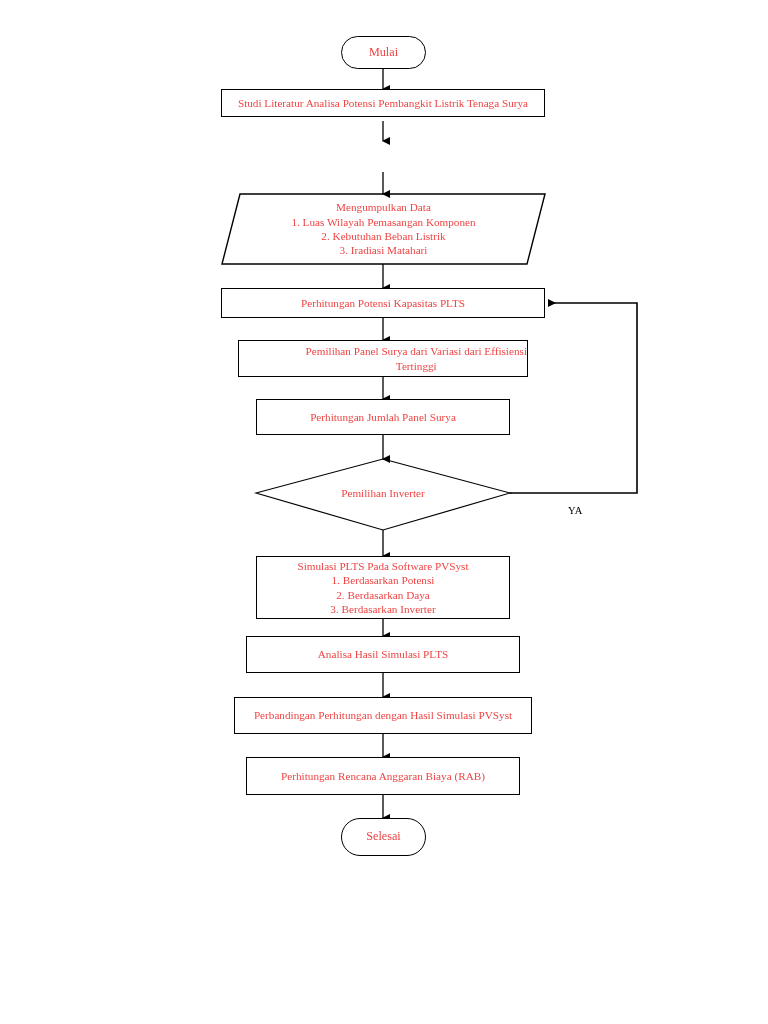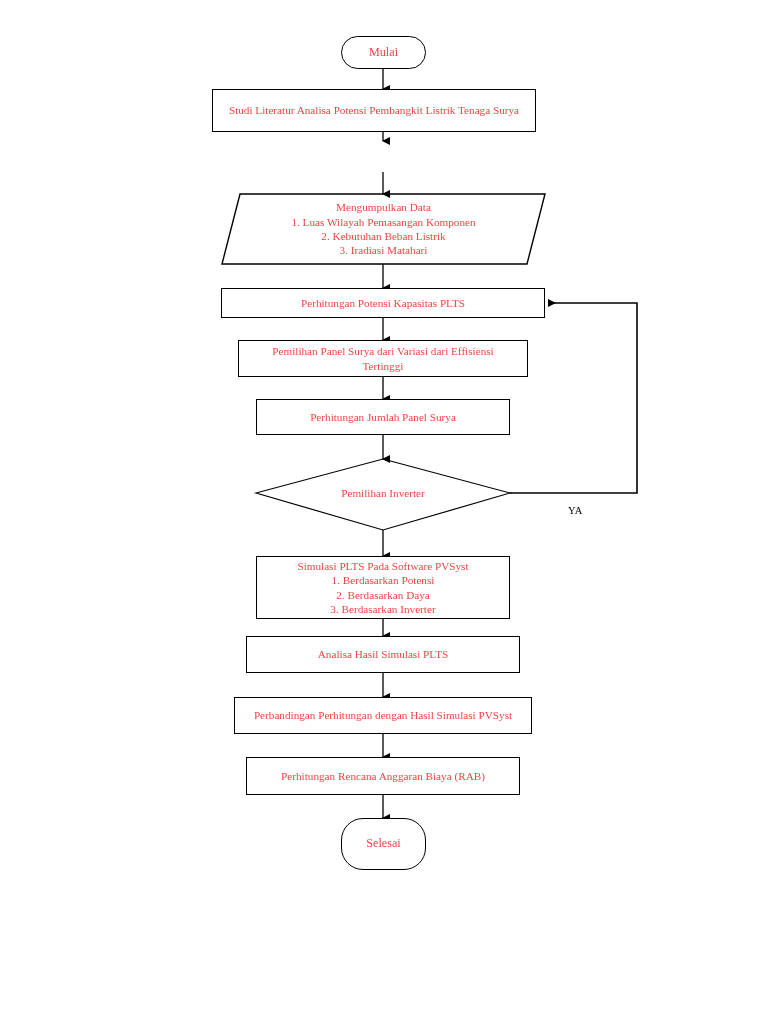--- a/index.html
+++ b/index.html
@@ -106,37 +106,37 @@
     <line x1="383" y1="734" x2="383" y2="757" stroke="#000000" stroke-width="1.3" marker-end="url(#arrowdown)"></line>
     <line x1="383" y1="795" x2="383" y2="818" stroke="#000000" stroke-width="1.3" marker-end="url(#arrowdown)"></line>
 
     <path d="M510,493 L637,493 L637,303 L549,303" fill="none" stroke="#000000" stroke-width="1.6" marker-end="url(#arrowleft)"></path>
   </svg>
 
   <div class="node terminator" style="left:341px; top:36px; width:85px; height:33px;">
     <span>Mulai</span>
   </div>
 
-  <div class="node process" style="left:212px; top:89px; width:324px; height:43px;">
+  <div class="node process" style="left:221px; top:89px; width:324px; height:28px;">
     <span>Studi Literatur Analisa Potensi Pembangkit Listrik Tenaga Surya</span>
   </div>
 
 
   <div class="node io-label multiline" style="left:232px; top:194px; width:303px; height:70px;">
     <span>Mengumpulkan Data
 1. Luas Wilayah Pemasangan Komponen
 2. Kebutuhan Beban Listrik
 3. Iradiasi Matahari</span>
   </div>
 
   <div class="node process" style="left:221px; top:288px; width:324px; height:30px;">
     <span>Perhitungan Potensi Kapasitas PLTS</span>
   </div>
 
-  <div class="node process multiline" style="left:238px; top:340px; width:290px; height:37px;">
+  <div class="node process multiline" style="left:238px; top:340px; width:290px; height:37px;justify-content:flex-end;">
     <span>Pemilihan Panel Surya dari Variasi dari Effisiensi
 Tertinggi</span>
   </div>
 
   <div class="node process" style="left:256px; top:399px; width:254px; height:36px;">
     <span>Perhitungan Jumlah Panel Surya</span>
   </div>
 
   <div class="node decision-label" style="left:296px; top:481px; width:174px; height:24px;">
     <span>Pemilihan Inverter</span>
@@ -156,17 +156,17 @@
   </div>
 
   <div class="node process" style="left:234px; top:697px; width:298px; height:37px;">
     <span>Perbandingan Perhitungan dengan Hasil Simulasi PVSyst</span>
   </div>
 
   <div class="node process" style="left:246px; top:757px; width:274px; height:38px;">
     <span>Perhitungan Rencana Anggaran Biaya (RAB)</span>
   </div>
 
-  <div class="node terminator" style="left:341px; top:818px; width:85px; height:52px;">
+  <div class="node terminator" style="left:341px; top:818px; width:85px; height:38px;">
     <span>Selesai</span>
   </div>
 
 </div>
 
 </body></html>

